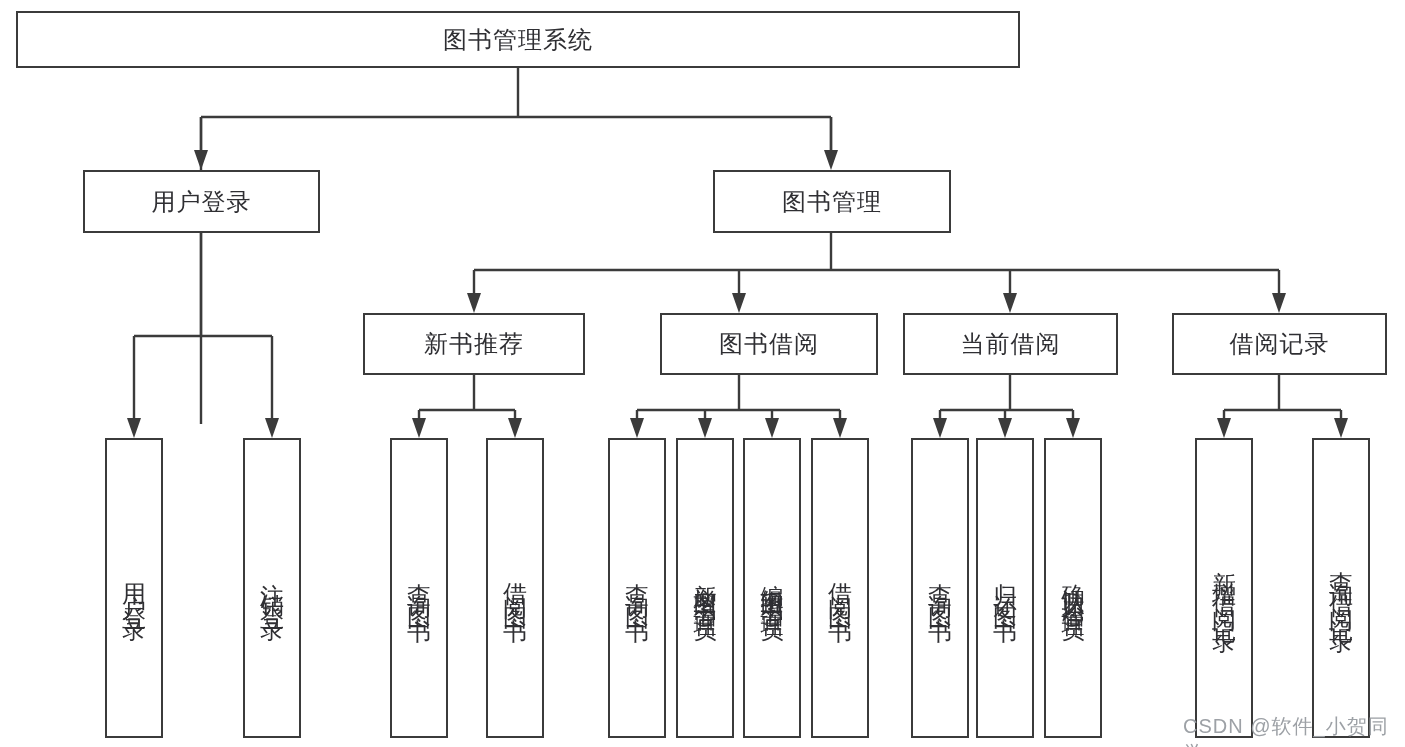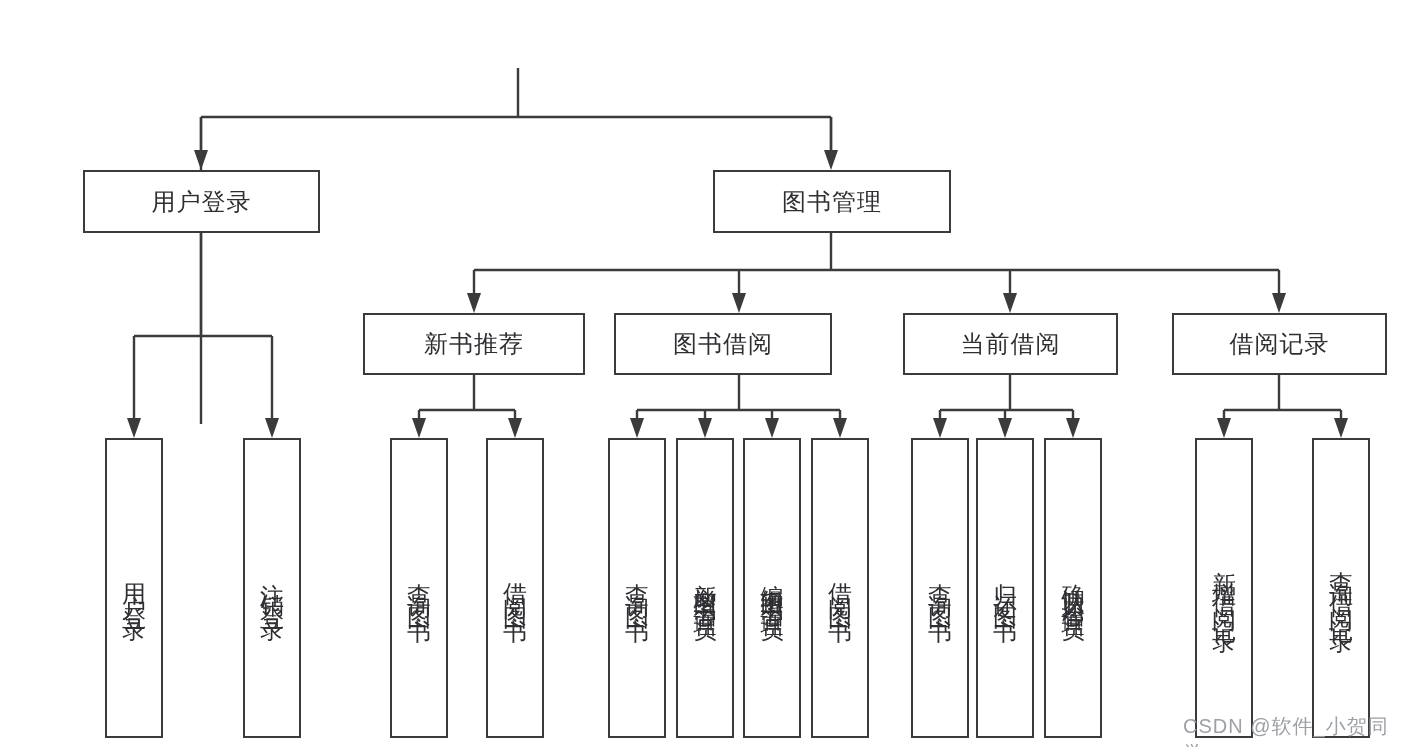--- a/index.html
+++ b/index.html
@@ -66,32 +66,35 @@
       <polygon points="765,418 779,418 772,438"></polygon>
       <polygon points="833,418 847,418 840,438"></polygon>
       <polygon points="933,418 947,418 940,438"></polygon>
       <polygon points="998,418 1012,418 1005,438"></polygon>
       <polygon points="1066,418 1080,418 1073,438"></polygon>
       <polygon points="1217,418 1231,418 1224,438"></polygon>
       <polygon points="1334,418 1348,418 1341,438"></polygon>
     </g>
   </svg>
 
+  <div class="box" style="left:16px;top:11px;width:1004px;height:57px">
+    <span class="h-label">图书管理系统</span>
+  </div>
 
   <div class="box" style="left:83px;top:170px;width:237px;height:63px">
     <span class="h-label">用户登录</span>
   </div>
   <div class="box" style="left:363px;top:313px;width:222px;height:62px">
     <span class="h-label">新书推荐</span>
   </div>
 
   <div class="box" style="left:713px;top:170px;width:238px;height:63px">
     <span class="h-label">图书管理</span>
   </div>
-  <div class="box" style="left:614px;top:313px;width:218px;height:62px">
+  <div class="box" style="left:660px;top:313px;width:218px;height:62px">
     <span class="h-label">图书借阅</span>
   </div>
   <div class="box" style="left:1172px;top:313px;width:215px;height:62px">
     <span class="h-label">借阅记录</span>
   </div>
   <div class="box" style="left:903px;top:313px;width:215px;height:62px">
     <span class="h-label">当前借阅</span>
   </div>
 
   <div class="box leaf" style="left:105px">

